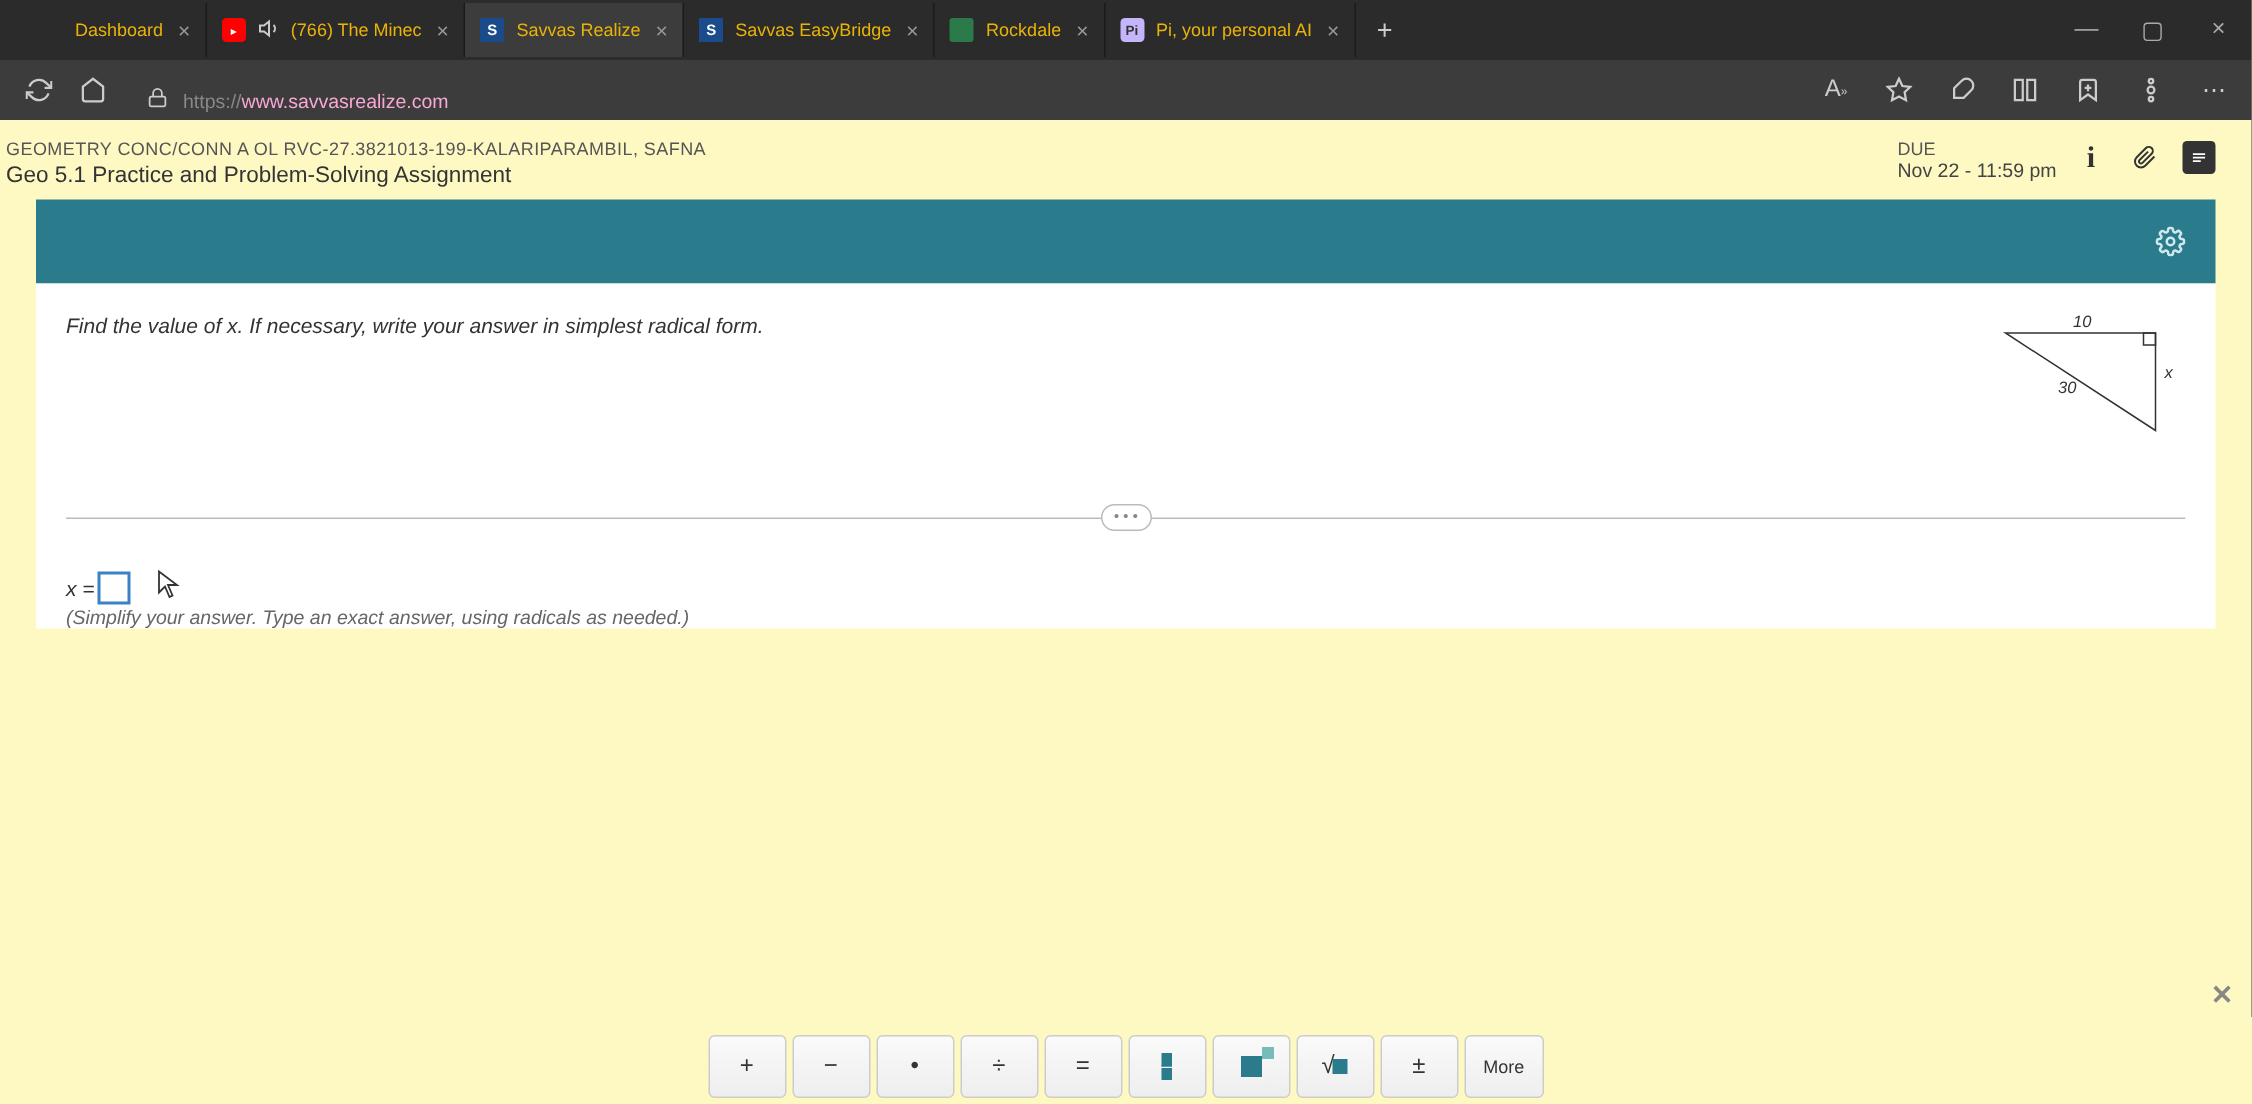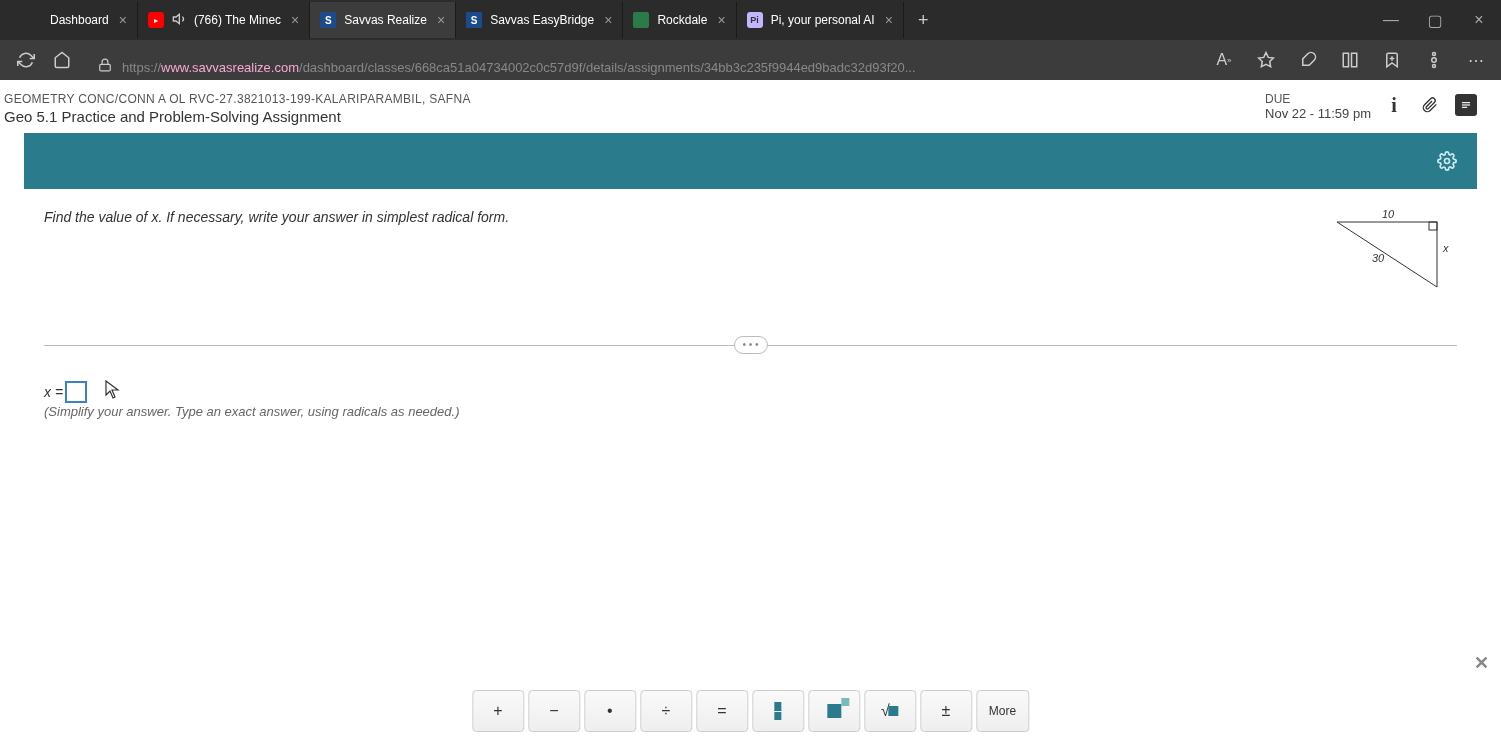--- a/index.html
+++ b/index.html
@@ -2,36 +2,36 @@
 <html><head>
 <meta charset="utf-8">
 <style>
   * { margin: 0; padding: 0; box-sizing: border-box; }
   body { font-family: -apple-system, BlinkMacSystemFont, "Segoe UI", Arial, sans-serif; background: #000; width: 1501px; height: 736px; overflow: hidden; }
   
   .tab-bar { display: flex; align-items: center; height: 40px; background: #2b2b2b; padding-left: 40px; }
   .tab { display: flex; align-items: center; height: 36px; padding: 0 10px; color: #ccc; font-size: 12px; border-right: 1px solid #1a1a1a; max-width: 200px; }
   .tab.active { background: #3c3c3c; }
   .tab-favicon { width: 16px; height: 16px; margin-right: 8px; display: inline-flex; align-items: center; justify-content: center; }
-  .tab-title { flex: 1; overflow: hidden; text-overflow: ellipsis; white-space: nowrap; color: #ffffff; }
+  .tab-title { flex: 1; overflow: hidden; text-overflow: ellipsis; white-space: nowrap; color: #eab308; }
   .tab-close { margin-left: 10px; color: #999; font-size: 14px; cursor: pointer; }
   .tab-new { color: #ccc; padding: 0 14px; font-size: 18px; }
   .window-controls { margin-left: auto; display: flex; color: #aaa; }
   .window-btn { width: 44px; height: 40px; display: flex; align-items: center; justify-content: center; }
   
   .addr-bar { display: flex; align-items: center; height: 40px; background: #3c3c3c; padding: 0 8px; }
   .nav-icon { width: 36px; height: 36px; display: flex; align-items: center; justify-content: center; color: #ccc; }
   .url-box { display: flex; align-items: flex-end; flex: 1; margin: 0 8px; height: 30px; padding: 0 10px; color: #ccc; font-size: 13px; }
   .url-prefix { color: #888; }
   .url-host { color: #f9a8d4; }
   .url-path { color: #888; }
   .toolbar-right { display: flex; align-items: center; gap: 8px; color: #ccc; }
   .toolbar-icon { width: 34px; height: 34px; display: flex; align-items: center; justify-content: center; }
   
-  .page { background: #ffffff; height: calc(100% - 80px); position: relative; }
+  .page { background: #fef9c3; height: calc(100% - 80px); position: relative; }
   
   .assignment-header { display: flex; align-items: flex-start; padding: 12px 24px 8px 4px; }
   .assignment-meta { flex: 1; }
   .class-name { font-size: 12px; color: #555; letter-spacing: 0.3px; margin-bottom: 2px; }
   .assignment-title { font-size: 15px; color: #333; font-weight: 400; }
   .due-block { text-align: left; margin-right: 12px; }
   .due-label { font-size: 12px; color: #555; }
   .due-value { font-size: 13px; color: #444; }
   .header-icons { display: flex; gap: 14px; align-items: flex-start; padding-top: 2px; }
   .header-icon { width: 22px; height: 22px; color: #333; display: flex; align-items: center; justify-content: center; }
@@ -127,21 +127,20 @@
   </div>
   <div class="url-box">
     <span style="margin-right:10px;">
       <svg width="14" height="14" viewBox="0 0 24 24" fill="none" stroke="currentColor" stroke-width="2">
           <rect x="3" y="11" width="18" height="11" rx="2"></rect>
           <path d="M7 11V7a5 5 0 0110 0v4"></path>
         </svg>
     </span>
     <span class="url-prefix">https://</span>
       <span class="url-host">www.savvasrealize.com</span>
-      <span class="url-path">/dashboard/classes/668ca51a04734002c0c57d9f/details/assignments/34bb3c235f9944ed9badc32d93f20...</span>
   </div>
   <div class="toolbar-right">
     <div class="toolbar-icon">A<sup style="font-size:8px;">»</sup></div>
     <div class="toolbar-icon">
       <svg width="18" height="18" viewBox="0 0 24 24" fill="none" stroke="currentColor" stroke-width="2">
           <polygon points="12 2 15 8.5 22 9.3 17 14 18.2 21 12 17.8 5.8 21 7 14 2 9.3 9 8.5 12 2"></polygon>
         </svg>
     </div>
     <div class="toolbar-icon">
       <svg width="18" height="18" viewBox="0 0 24 24" fill="none" stroke="currentColor" stroke-width="2">

